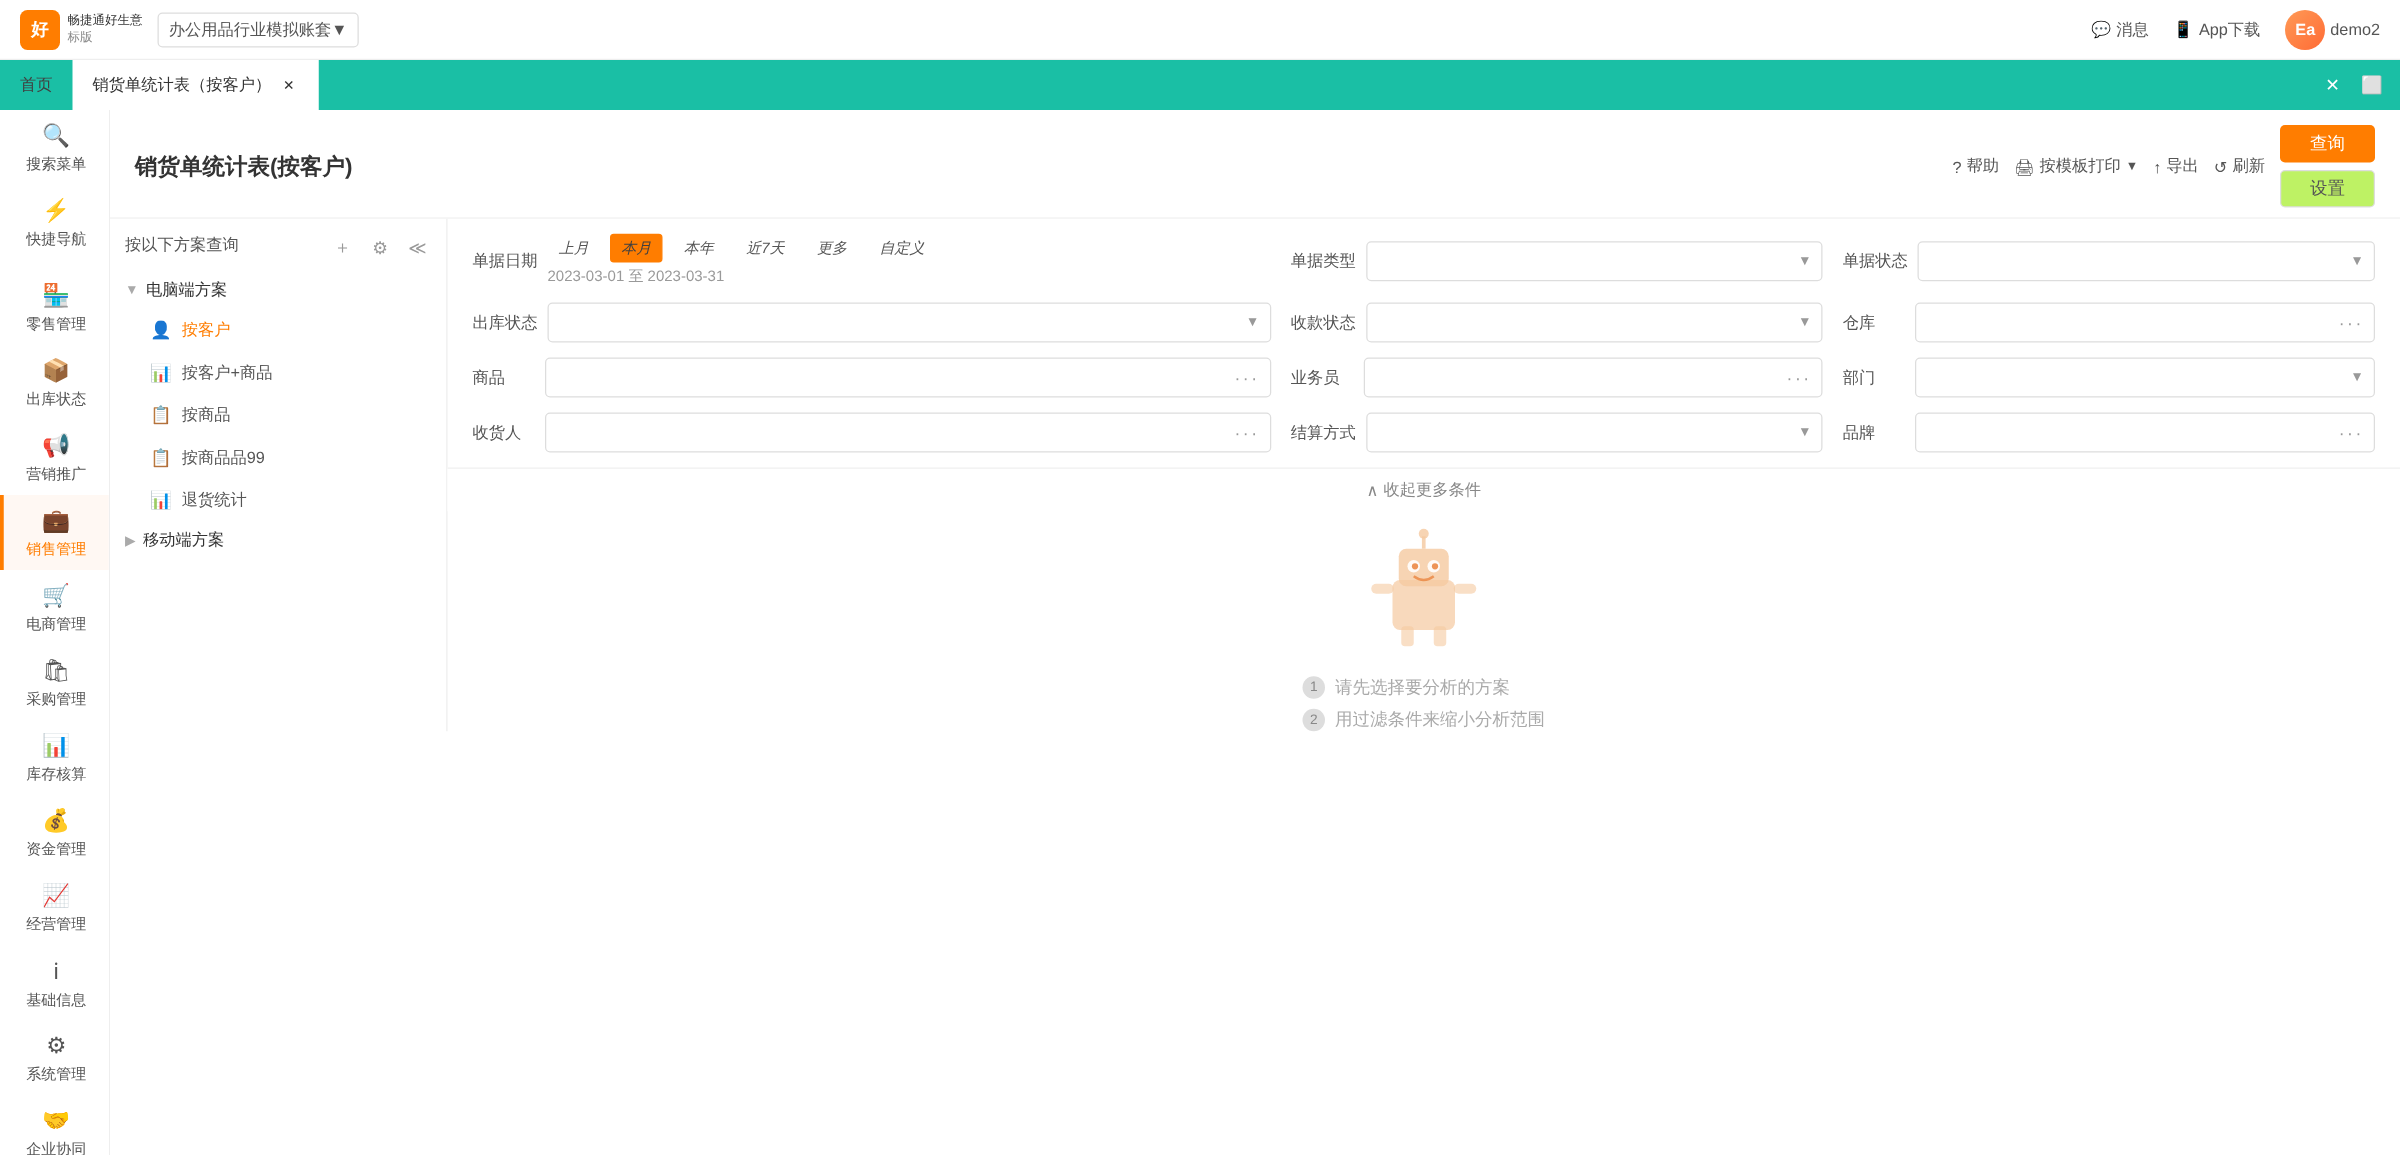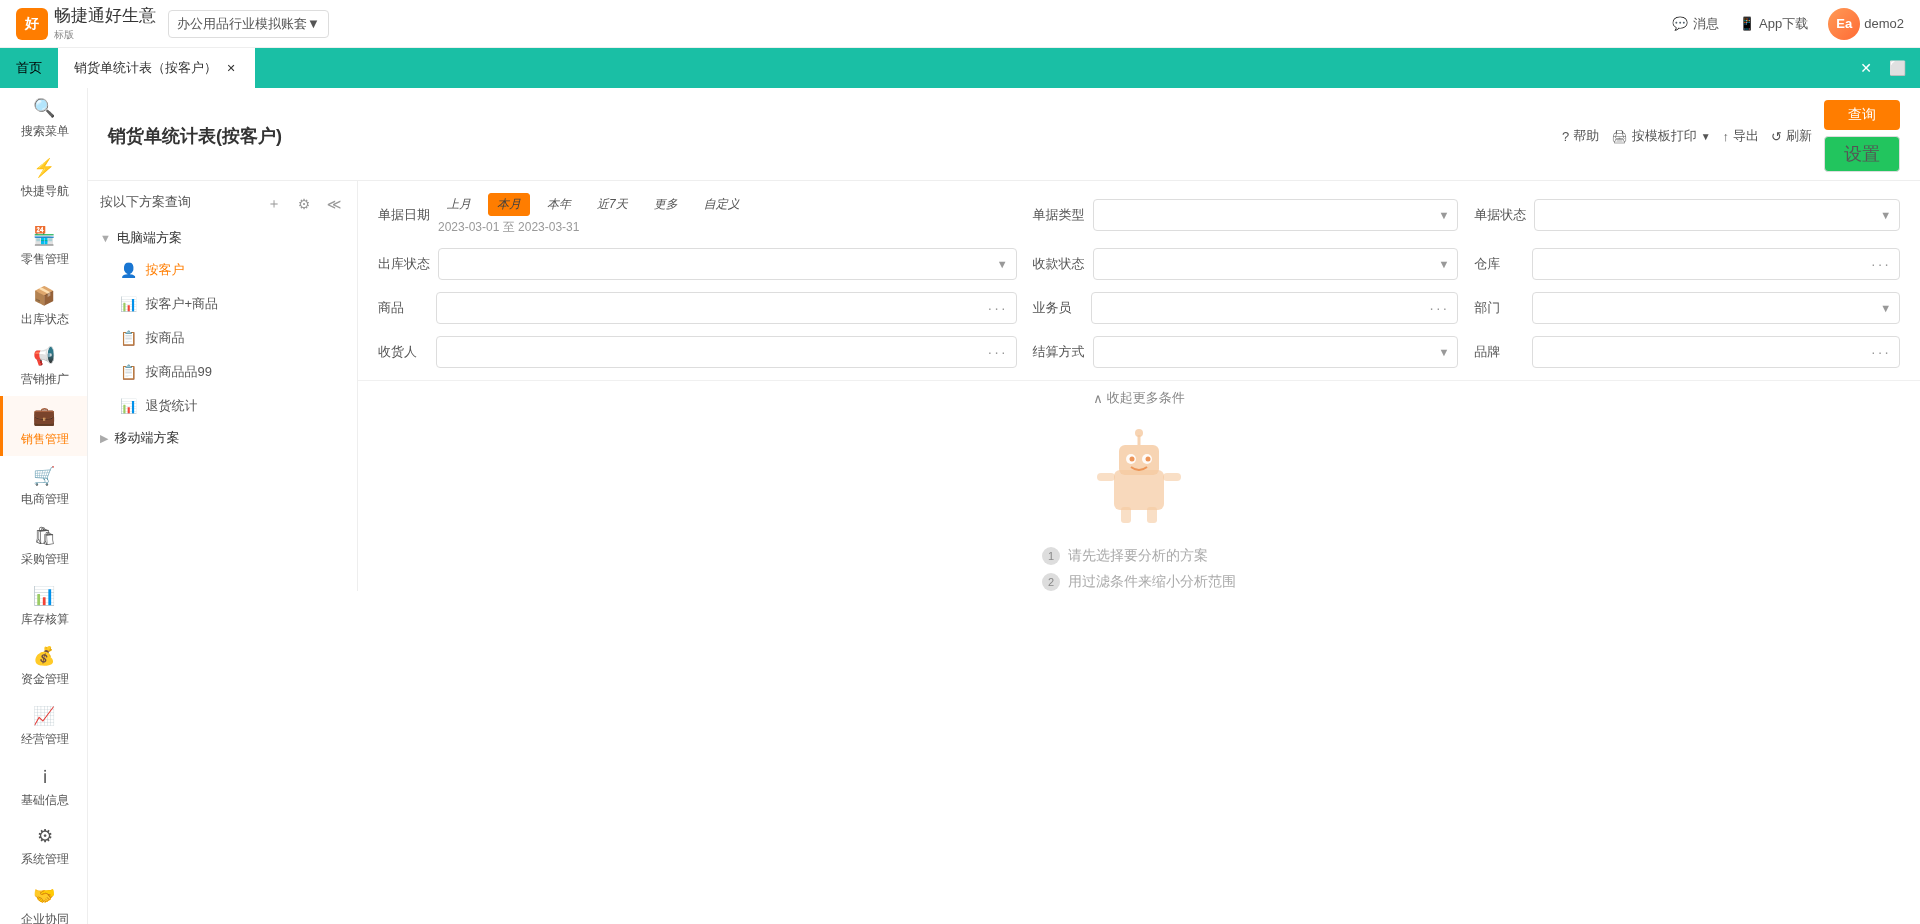--- a/index.html
+++ b/index.html
@@ -28,21 +28,21 @@
       align-items: center;
       gap: 6px;
     }
     .logo-icon {
       width: 32px; height: 32px;
       background: #ff7d00;
       border-radius: 6px;
       display: flex; align-items: center; justify-content: center;
       color: #fff; font-size: 14px; font-weight: bold;
     }
-    .logo-text { font-size: 17px; color: #333; line-height: 1.3; }
+    .logo-text { font-size: 10px; color: #333; line-height: 1.3; }
     .logo-sub { font-size: 10px; color: #888; }
     .dropdown-selector {
       display: flex; align-items: center; gap: 0;
       font-size: 13px; color: #555; cursor: pointer;
       padding: 4px 8px; border: 1px solid #ddd; border-radius: 4px;
     }
     .top-header-right {
       display: flex; align-items: center; gap: 20px;
     }
     .header-action {
@@ -71,21 +71,21 @@
       height: 40px;
       display: flex; align-items: center;
       padding: 0 16px;
       font-size: 13px;
       cursor: pointer;
       gap: 6px;
       white-space: nowrap;
     }
     .tab-item.home {
       background: transparent;
-      color: #000000;
+      color: #404040;
     }
     .tab-item.active {
       background: #fff;
       color: #333;
       position: relative;
     }
     .tab-close {
       width: 16px; height: 16px;
       display: flex; align-items: center; justify-content: center;
       border-radius: 50%;
@@ -159,23 +159,23 @@
       display: flex; align-items: center; gap: 4px;
       font-size: 13px; color: #555; cursor: pointer;
     }
     .btn-query {
       background: #ff7d00; color: #fff;
       border: none; padding: 6px 24px;
       border-radius: 4px; font-size: 14px;
       cursor: pointer;
     }
     .btn-settings {
-      background: #22c55e; color: #555;
+      background: #bef264; color: #555;
       border: 1px solid #ddd; padding: 5px 16px;
-      border-radius: 4px; font-size: 18px;
+      border-radius: 4px; font-size: 14px;
       cursor: pointer;
     }
 
     
     .filter-panel {
       display: flex;
       padding: 0 0 0 0;
       background: #fff;
     }
 

